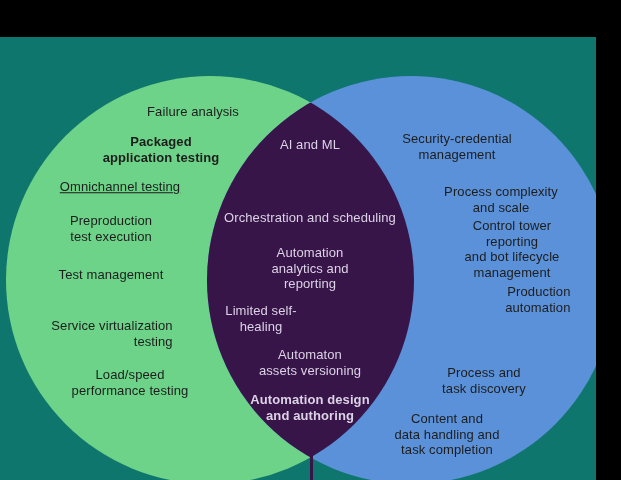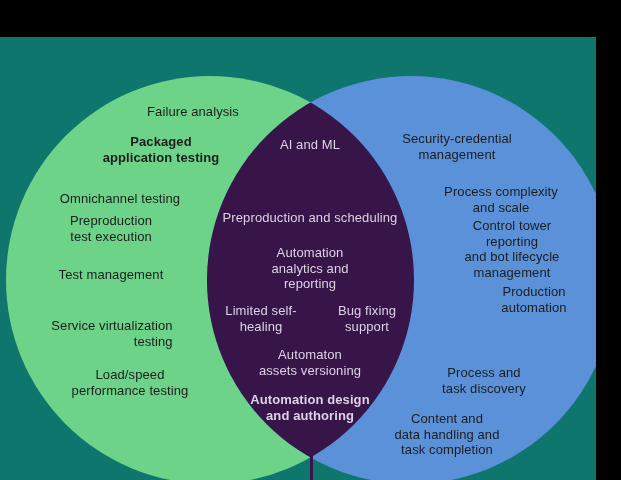--- a/index.html
+++ b/index.html
@@ -57,51 +57,49 @@
 
     <circle cx="411" cy="243" r="204" clip-path="url(#clip-left-circle)" fill="#371549"></circle>
 
     <path d="M 311.5 419 L 311.5 461.5 L 331 461.5" fill="none" stroke-width="3" stroke="#371549"></path>
   </svg>
 
   <div class="labels-layer" id="labels-left">
       <div class="venn-label" style="left: 193px; top: 75px; color: rgb(29, 29, 29);">Failure analysis</div>
       <div class="venn-label" style="left: 161px; top: 112px; color: rgb(29, 29, 29); font-weight: bold;">Packaged
 application testing</div>
-      <div class="venn-label" style="left: 120px; top: 162px; color: rgb(29, 29, 29);">Omnichannel testing</div>
+      <div class="venn-label" style="left: 120px; top: 150px; color: rgb(29, 29, 29); text-decoration: underline;">Omnichannel testing</div>
       <div class="venn-label" style="left: 111px; top: 191px; color: rgb(29, 29, 29);">Preproduction
 test execution</div>
       <div class="venn-label" style="left: 111px; top: 238px; color: rgb(29, 29, 29);">Test management</div>
       <div class="venn-label" style="left: 112px; top: 296px; color: rgb(29, 29, 29); text-align: right;">Service virtualization
 testing</div>
       <div class="venn-label" style="left: 130px; top: 345px; color: rgb(29, 29, 29);">Load/speed
 performance testing</div>
     </div>
   <div class="labels-layer" id="labels-center">
       <div class="venn-label" style="left: 310px; top: 108px; color: rgb(221, 211, 230); text-align: center;">AI and ML</div>
-      <div class="venn-label" style="left: 310px; top: 181px; color: rgb(221, 211, 230);">Preproduction and scheduling</div>
+      <div class="venn-label" style="left: 310px; top: 181px; color: rgb(221, 211, 230);">Orchestration and scheduling</div>
       <div class="venn-label" style="left: 310px; top: 231px; color: rgb(221, 211, 230);">Automation
 analytics and
 reporting</div>
       <div class="venn-label" style="left: 261px; top: 281px; color: rgb(221, 211, 230);">Limited self-
 healing</div>
-      <div class="venn-label" style="left: 367px; top: 281px; color: rgb(221, 211, 230);">Bug fixing
-support</div>
       <div class="venn-label" style="left: 310px; top: 325px; color: rgb(221, 211, 230);">Automaton
 assets versioning</div>
       <div class="venn-label" style="left: 310px; top: 370px; color: rgb(221, 211, 230); font-weight: bold;">Automation design
 and authoring</div>
     </div>
   <div class="labels-layer" id="labels-right">
       <div class="venn-label" style="left: 457px; top: 109px; color: rgb(29, 29, 29);">Security-credential
 management</div>
       <div class="venn-label" style="left: 501px; top: 162px; color: rgb(29, 29, 29);">Process complexity and scale</div>
       <div class="venn-label" style="left: 512px; top: 212px; color: rgb(29, 29, 29);">Control tower reporting
 and bot lifecycle management</div>
-      <div class="venn-label" style="left: 534px; top: 262px; color: rgb(29, 29, 29);">Production automation</div>
+      <div class="venn-label" style="left: 520px; top: 262px; color: rgb(29, 29, 29); text-align: right;">Production automation</div>
       <div class="venn-label" style="left: 484px; top: 343px; color: rgb(29, 29, 29);">Process and
 task discovery</div>
       <div class="venn-label" style="left: 447px; top: 397px; color: rgb(29, 29, 29);">Content and
 data handling and
 task completion</div>
     </div>
 
 </div>
 
 </body></html>

